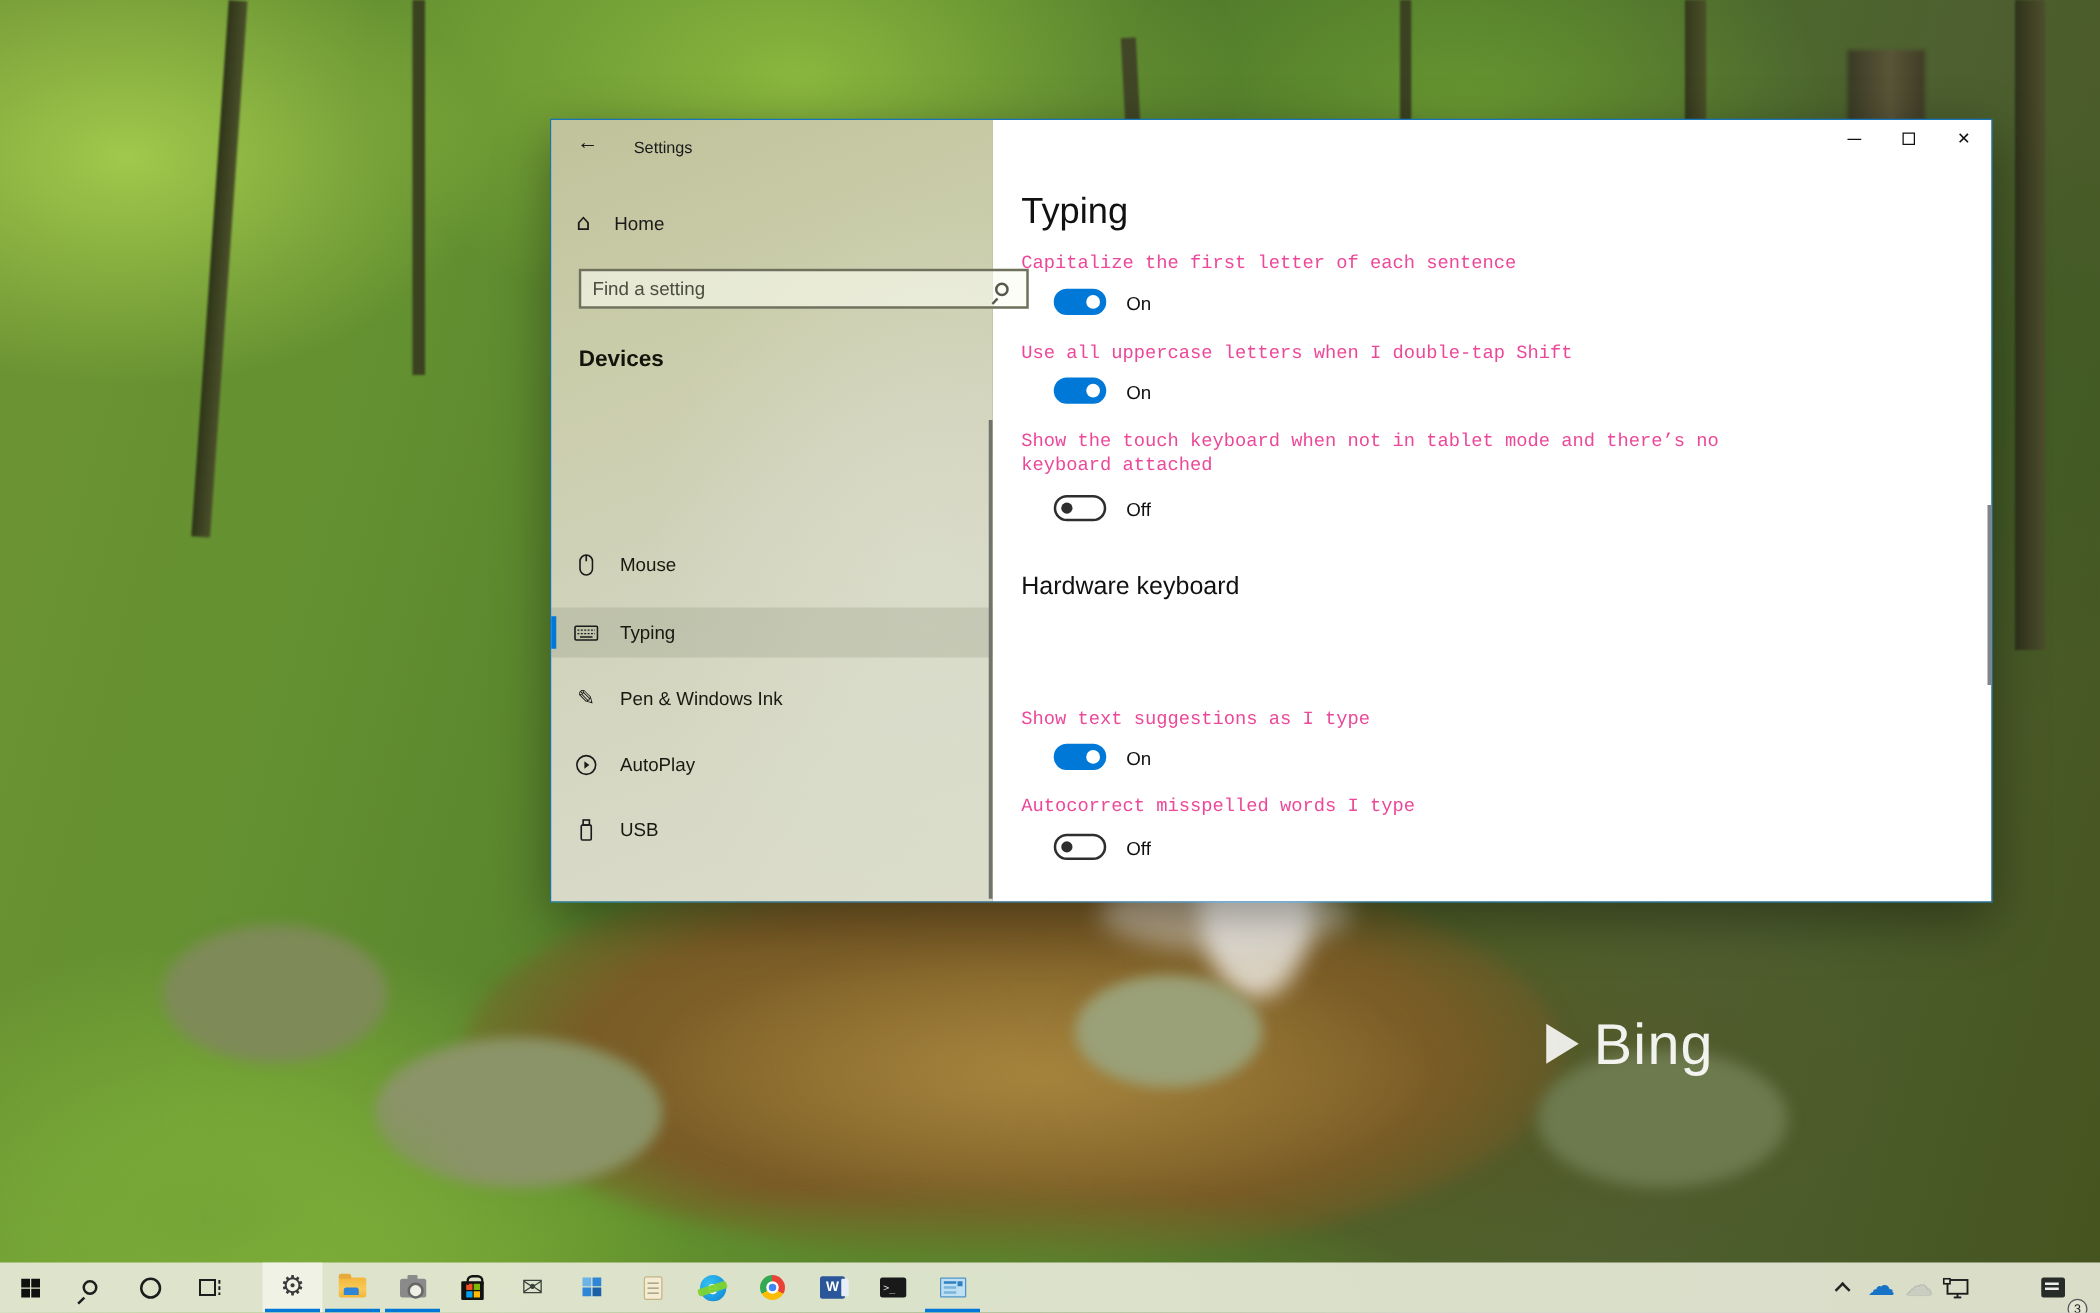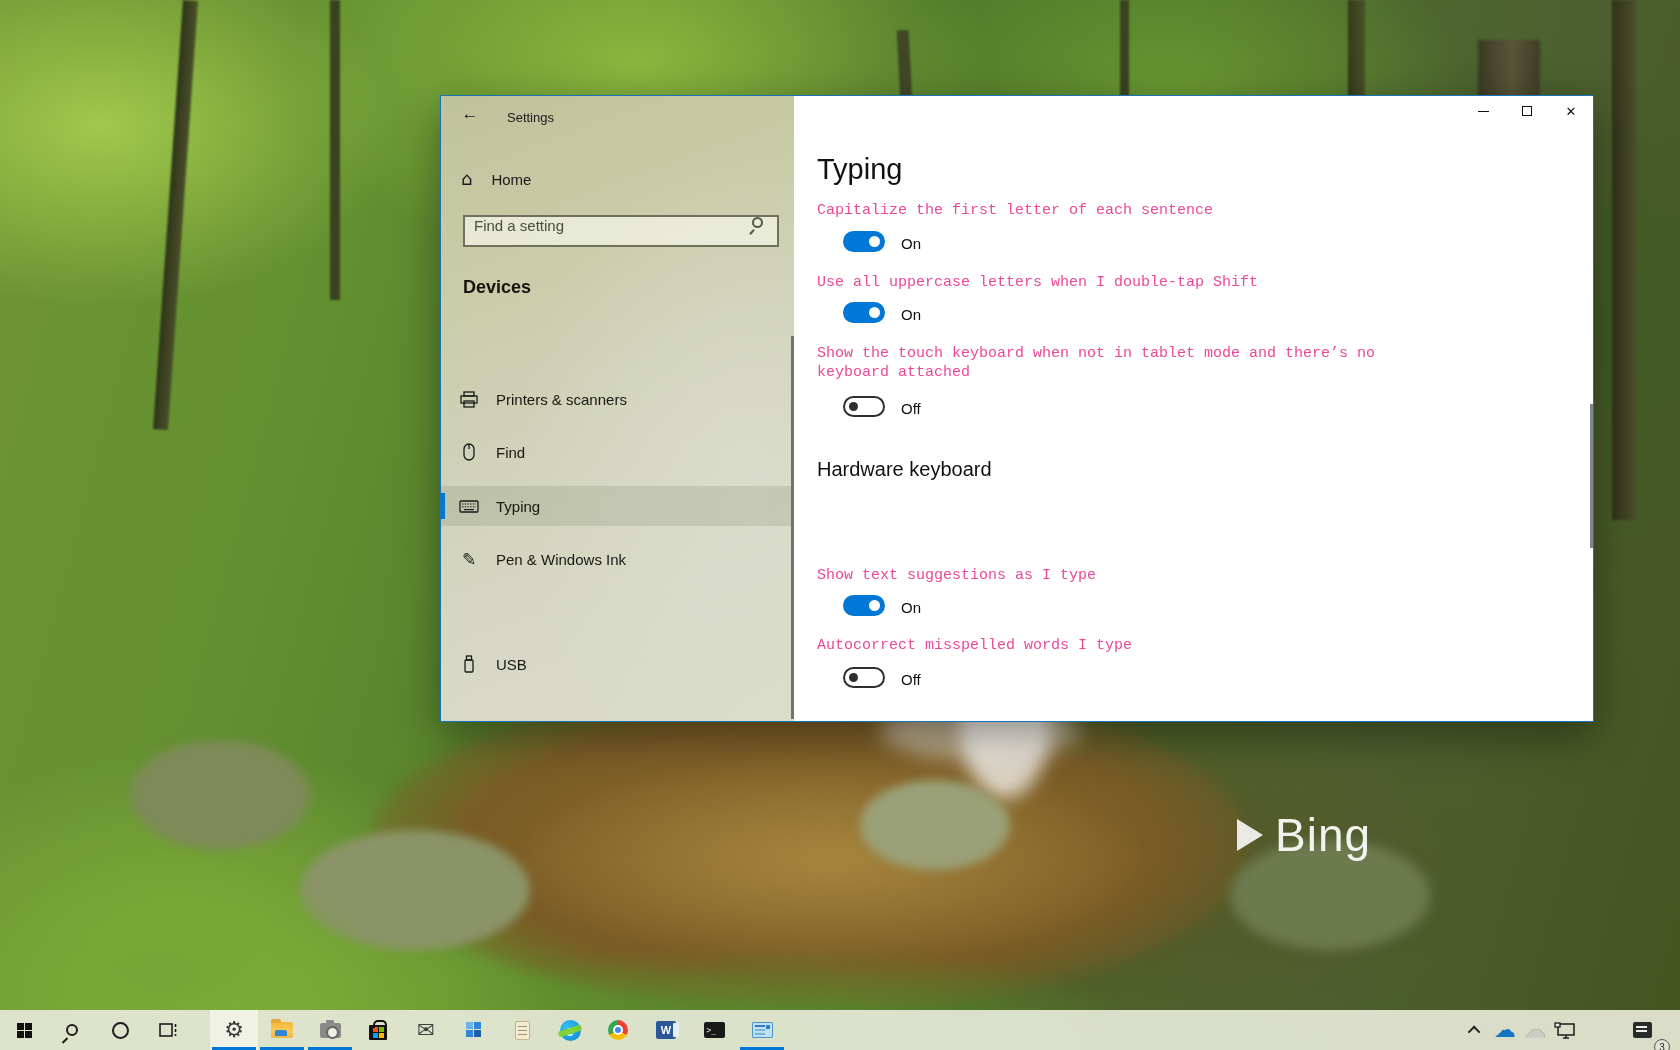--- a/index.html
+++ b/index.html
@@ -43,22 +43,22 @@
   .controls { position:absolute; right:0; top:0; display:flex; }
   .ctl { width:44px; height:30px; display:flex; align-items:center; justify-content:center; }
   .ctl-dash { width:11px; height:1px; background:#111; }
   .ctl-box { width:10px; height:10px; border:1px solid #111; }
   .ctl-x { font-size:13px; color:#111; font-family:"DejaVu Sans", sans-serif; }
 
   .home-row { position:absolute; left:0; top:64px; width:100%; height:38px; display:flex; align-items:center; }
   .home-icon { margin-left:20px; font-size:18px; color:#1a1a1a; font-family:"DejaVu Sans", sans-serif; line-height:1; }
   .home-label { margin-left:19px; font-size:15px; color:#1a1a1a; }
 
-  .searchbox { position:absolute; left:22px; top:119px; width:316px; height:32px;
-    background:rgba(250,251,240,.62); border:2px solid #6f715c; display:flex; align-items:flex-start; }
+  .searchbox { position:absolute; left:22px; top:119px; width:360px; height:32px;
+    background:rgba(250,251,240,.62); border:2px solid #6f715c; display:flex; align-items:center; }
   .searchbox input { flex:1; border:none; outline:none; background:transparent; font-size:15px; color:#3d3f33;
     padding-left:9px; font-family:"Liberation Sans", sans-serif; }
   .searchbox input::placeholder { color:#4b4d40; opacity:1; }
   .mag { width:11px; height:11px; border:2px solid #55584a; border-radius:50%; position:relative; margin-right:14px; flex:none; }
   .mag::after { content:""; position:absolute; width:2px; height:6px; background:#55584a; left:-3px; top:10px; transform:rotate(42deg); }
 
   .side-section { position:absolute; left:22px; top:181px; font-size:18px; font-weight:bold; color:#14140c; }
 
   .nav-row { position:absolute; left:0; width:100%; height:40px; display:flex; align-items:center; }
   .nav-row.sel { background:rgba(150,154,130,.30); }
@@ -185,54 +185,53 @@
         <span class="home-label">Home</span>
       </div>
 
       <div class="searchbox">
         <input type="text" placeholder="Find a setting" style="">
         <span class="mag"></span>
       </div>
 
       <div class="side-section">Devices</div>
 
-      <div class="nav-row" style="top:283px;">
-        <span class="nav-ic">
-          <svg width="18" height="17" viewBox="0 0 18 17">
-              <rect x="4" y="1" width="10" height="4" fill="none" stroke="#1a1a1a" stroke-width="1.3"></rect>
-              <rect x="1" y="5" width="16" height="7" fill="none" stroke="#1a1a1a" stroke-width="1.3"></rect>
-              <rect x="4" y="10" width="10" height="6" fill="none" stroke="#1a1a1a" stroke-width="1.3"></rect>
-            </svg>
-        </span>
-        <span class="nav-label">Printers &amp; scanners</span>
-      </div>
       <div class="nav-row" style="top:336px;">
         <span class="nav-ic">
           <svg width="12" height="18" viewBox="0 0 12 18">
               <rect x="1" y="1" width="10" height="16" rx="5" fill="none" stroke="#1a1a1a" stroke-width="1.3"></rect>
               <line x1="6" y1="1" x2="6" y2="6" stroke="#1a1a1a" stroke-width="1.3"></line>
             </svg>
         </span>
-        <span class="nav-label">Find</span>
+        <span class="nav-label">Mouse</span>
       </div>
       <div class="nav-row sel" style="top:390px;">
         <span class="nav-accent"></span>
         <span class="nav-ic">
           <svg width="20" height="13" viewBox="0 0 20 13">
               <rect x="1" y="1" width="18" height="11" rx="1" fill="none" stroke="#1a1a1a" stroke-width="1.3"></rect>
               <line x1="3" y1="4" x2="17" y2="4" stroke="#1a1a1a" stroke-width="1" stroke-dasharray="1.5 1.2"></line>
               <line x1="3" y1="6.8" x2="17" y2="6.8" stroke="#1a1a1a" stroke-width="1" stroke-dasharray="1.5 1.2"></line>
               <line x1="5" y1="9.6" x2="15" y2="9.6" stroke="#1a1a1a" stroke-width="1.2"></line>
             </svg>
         </span>
         <span class="nav-label">Typing</span>
       </div>
       <div class="nav-row" style="top:443px;">
         <span class="nav-ic pen-glyph">✎</span>
         <span class="nav-label">Pen &amp; Windows Ink</span>
+      </div>
+      <div class="nav-row" style="top:496px;">
+        <span class="nav-ic">
+          <svg width="18" height="18" viewBox="0 0 18 18">
+              <circle cx="9" cy="9" r="7.5" fill="none" stroke="#1a1a1a" stroke-width="1.3"></circle>
+              <path d="M7.5 6 L11.5 9 L7.5 12 Z" fill="#1a1a1a"></path>
+            </svg>
+        </span>
+        <span class="nav-label">AutoPlay</span>
       </div>
       <div class="nav-row" style="top:548px;">
         <span class="nav-ic">
           <svg width="12" height="18" viewBox="0 0 12 18">
               <rect x="2" y="5" width="8" height="12" rx="1" fill="none" stroke="#1a1a1a" stroke-width="1.3"></rect>
               <rect x="3.5" y="1" width="5" height="4" fill="none" stroke="#1a1a1a" stroke-width="1.3"></rect>
             </svg>
         </span>
         <span class="nav-label">USB</span>
       </div>

